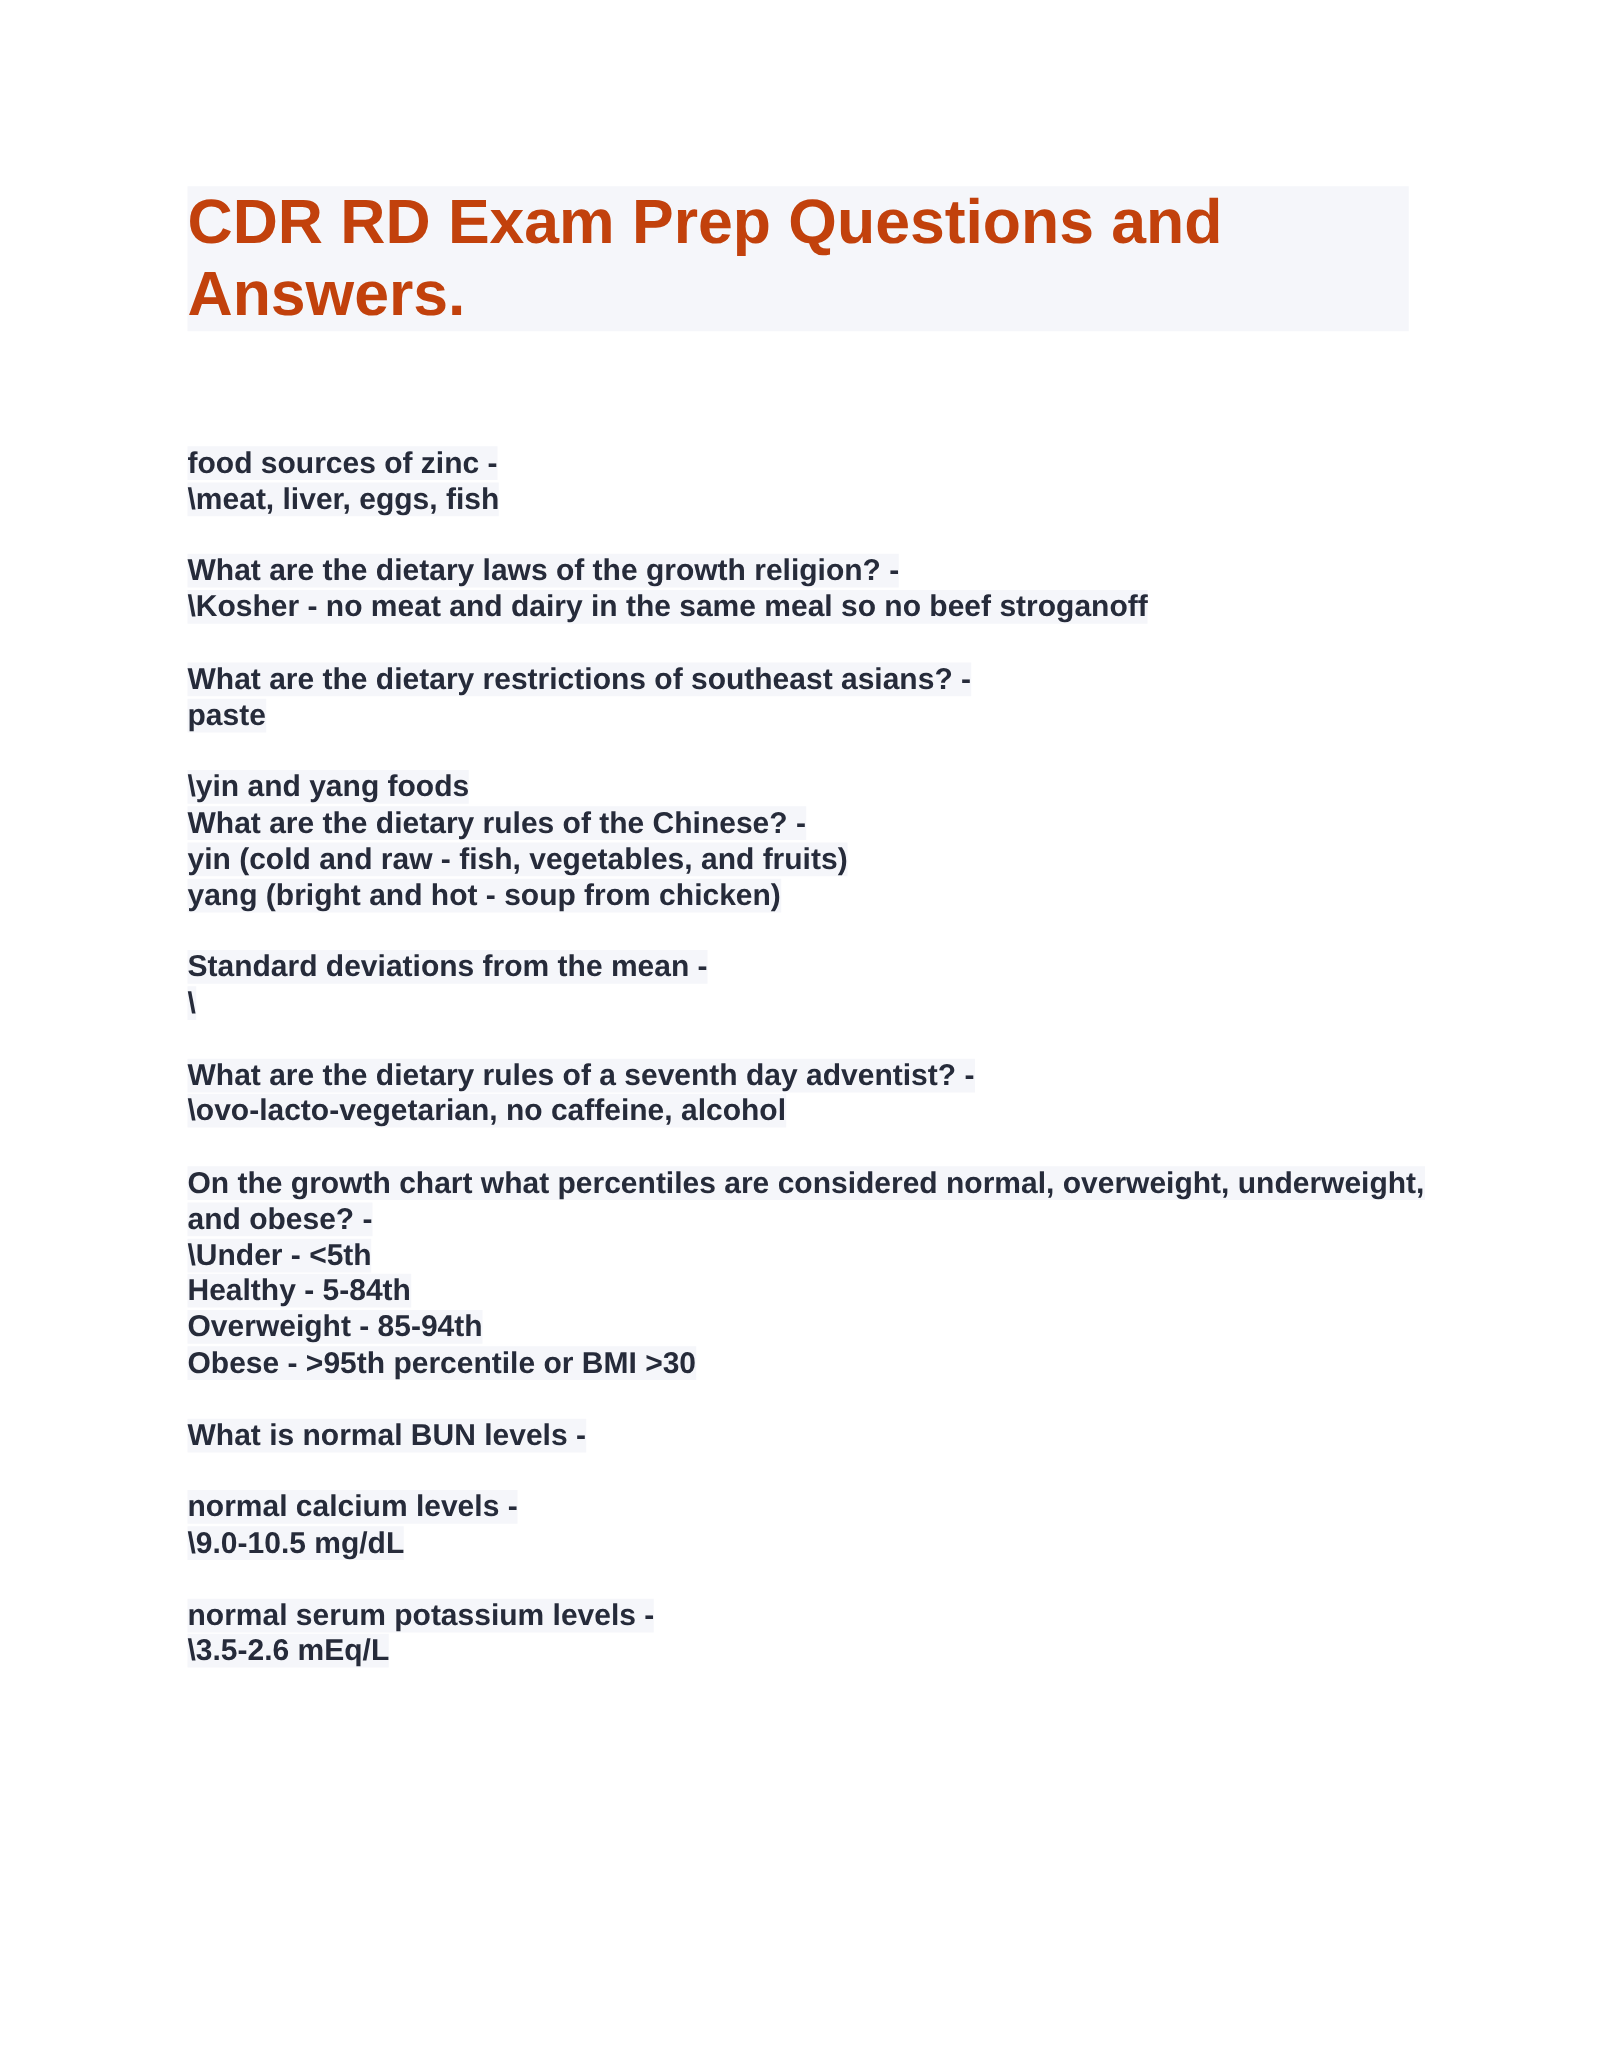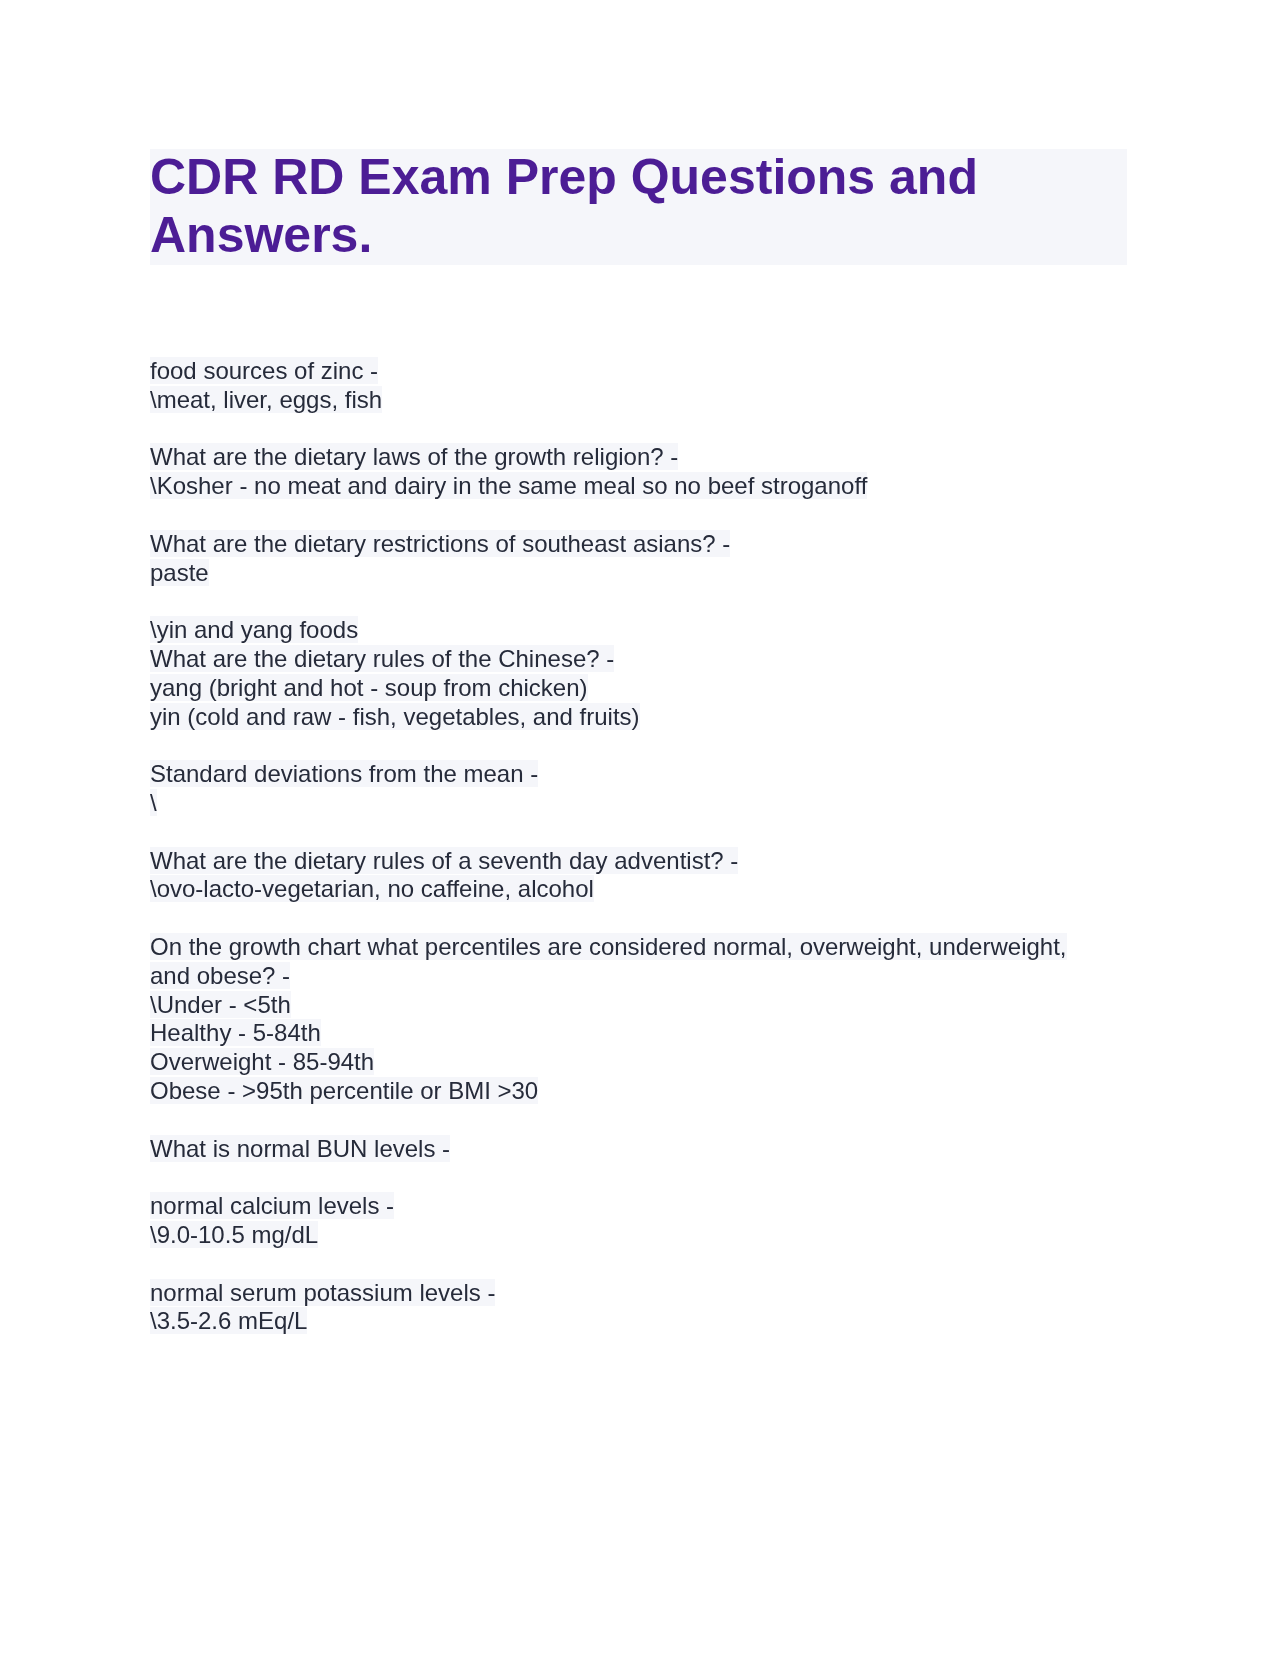--- a/index.html
+++ b/index.html
@@ -1,24 +1,24 @@
 <!DOCTYPE html>
 <html><head>
 <meta charset="utf-8">
 <style>
   html, body { margin: 0; padding: 0; background: #ffffff; }
   body { width: 1280px; height: 1656px; position: relative; overflow: hidden;
          font-family: "Liberation Sans", sans-serif; color: #262b3a; }
   .title-box { position: absolute; left: 150px; top: 149px; width: 977px; height: 116px;
                background: #f5f6fa; }
   .title { position: absolute; left: 150px; top: 148px; width: 977px; margin: 0;
-           font-size: 50px; font-weight: bold; line-height: 58px; color: #4c1d95; }
+           font-size: 50px; font-weight: bold; line-height: 58px; color: #c2410c; }
   .content { position: absolute; left: 150px; top: 357px; width: 980px;
              font-size: 24px; line-height: 28.8px; }
-  .qa { margin-bottom: 28.8px; }
+  .qa { margin-bottom: 28.8px; font-weight: bold; }
   .line { display: block; }
   .hl { background: #f5f6fa; white-space: pre; }
 </style>
 </head>
 <body>
 
 <div class="title-box"></div>
 <h1 class="title">
     <span class="line">CDR RD Exam Prep Questions and</span>
     <span class="line">Answers.</span>
@@ -33,22 +33,22 @@
       <span class="line"><span class="hl">What are the dietary laws of the growth religion? -</span></span>
       <span class="line"><span class="hl">\Kosher - no meat and dairy in the same meal so no beef stroganoff</span></span>
     </div>
     <div class="qa">
       <span class="line"><span class="hl">What are the dietary restrictions of southeast asians? -</span></span>
       <span class="line"><span class="hl">paste</span></span>
     </div>
     <div class="qa">
       <span class="line"><span class="hl">\yin and yang foods</span></span>
       <span class="line"><span class="hl">What are the dietary rules of the Chinese? -</span></span>
+      <span class="line"><span class="hl">yin (cold and raw - fish, vegetables, and fruits)</span></span>
       <span class="line"><span class="hl">yang (bright and hot - soup from chicken)</span></span>
-      <span class="line"><span class="hl">yin (cold and raw - fish, vegetables, and fruits)</span></span>
     </div>
     <div class="qa">
       <span class="line"><span class="hl">Standard deviations from the mean -</span></span>
       <span class="line"><span class="hl">\</span></span>
     </div>
     <div class="qa">
       <span class="line"><span class="hl">What are the dietary rules of a seventh day adventist? -</span></span>
       <span class="line"><span class="hl">\ovo-lacto-vegetarian, no caffeine, alcohol</span></span>
     </div>
     <div class="qa">

